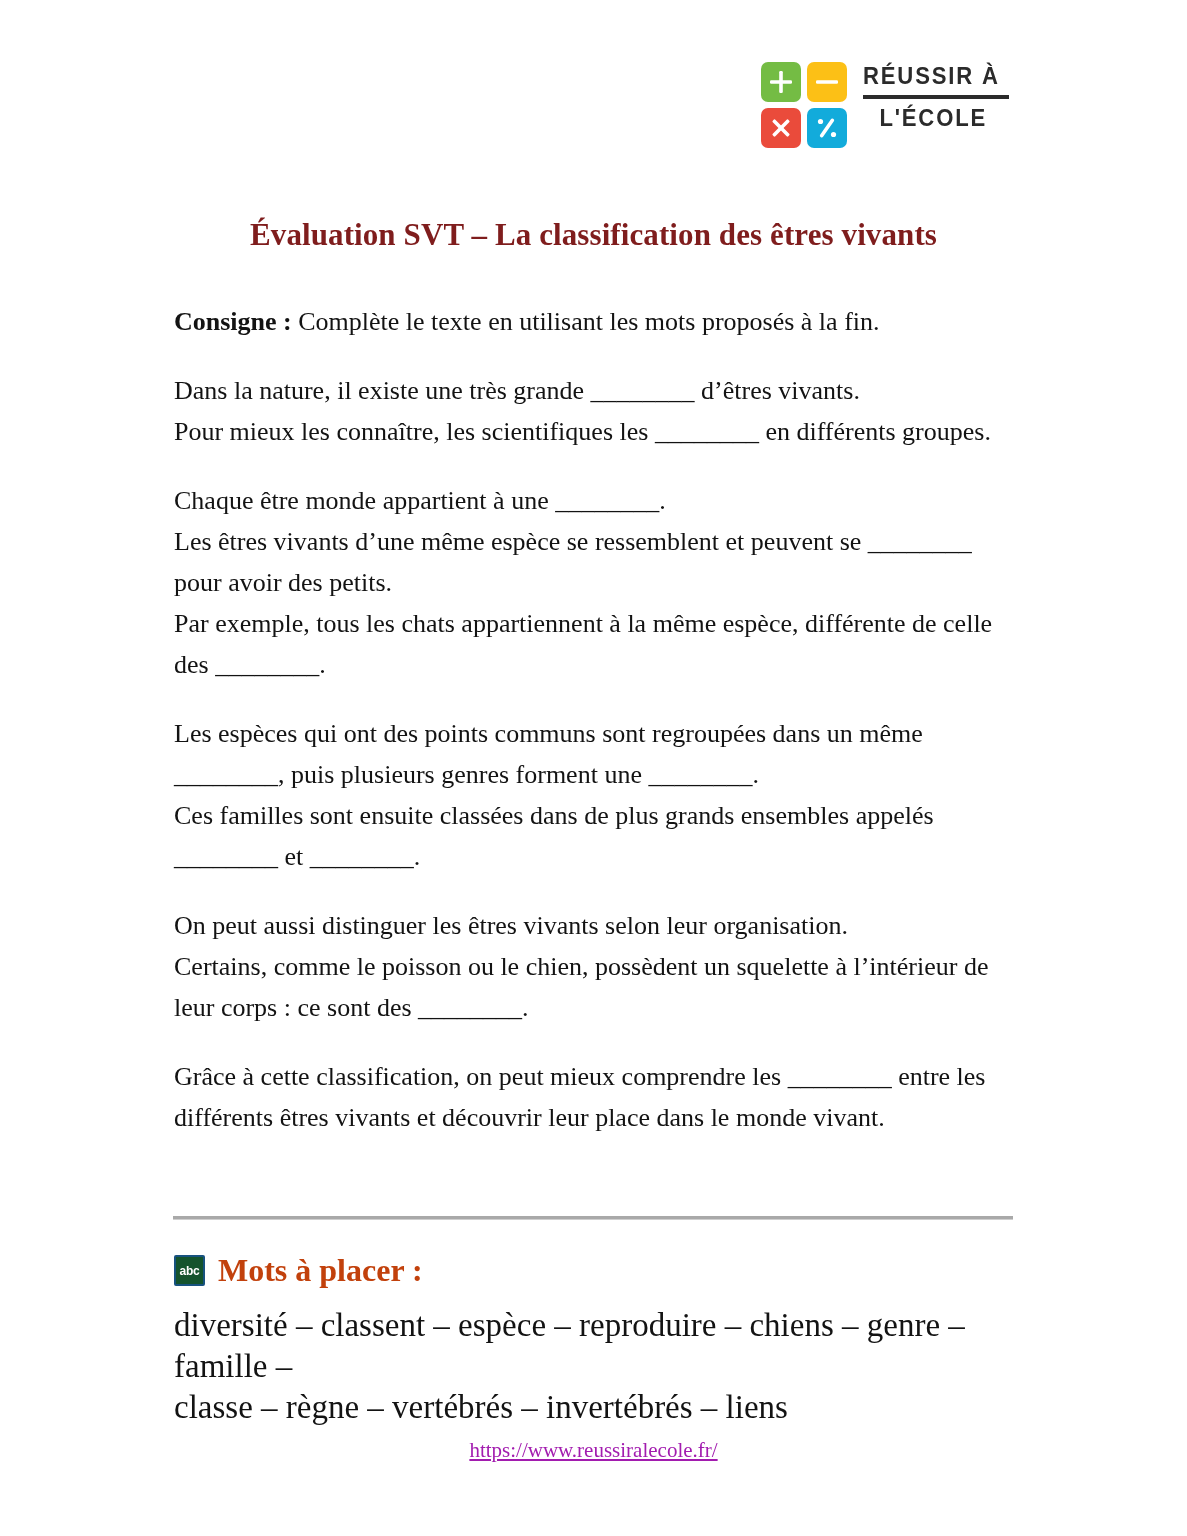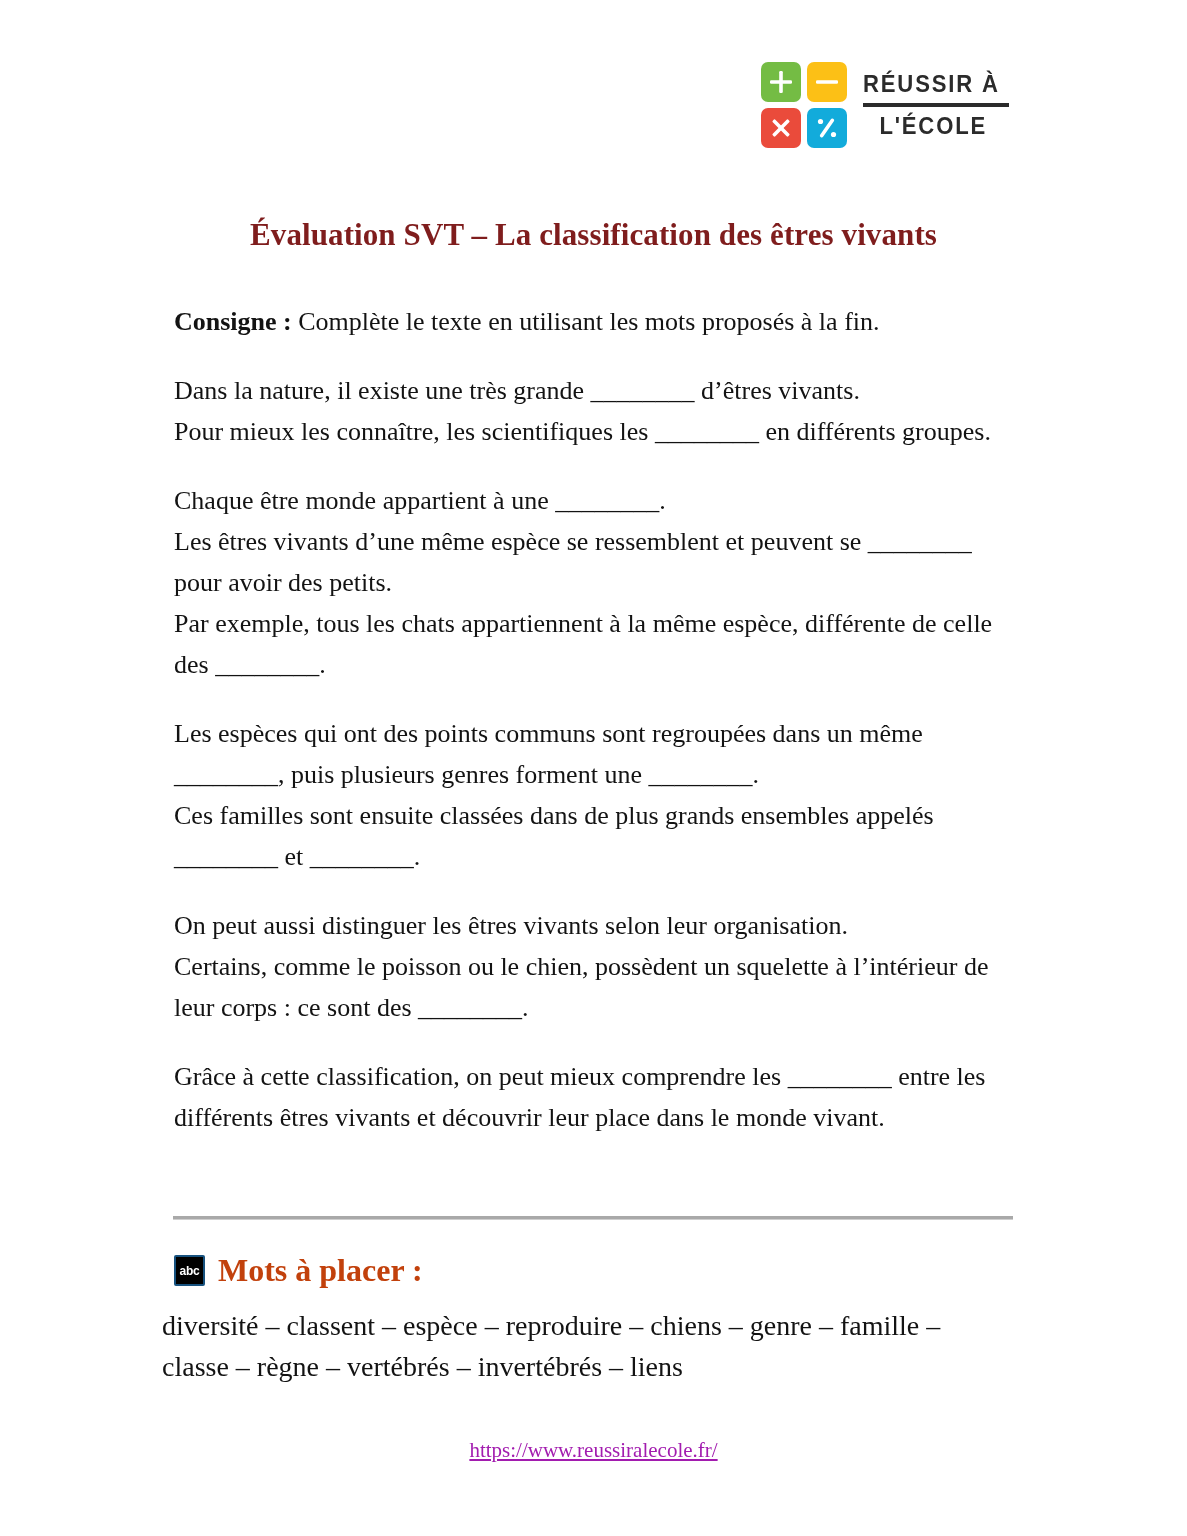--- a/index.html
+++ b/index.html
@@ -22,21 +22,20 @@
     inset: 0;
     background: #ffffff;
   }
 
   
   .logo-block {
     position: absolute;
     top: 62px;
     right: 175px;
     display: flex;
-    align-items: center;
     gap: 16px;
   }
   .logo-grid {
     display: grid;
     grid-template-columns: 40px 40px;
     grid-template-rows: 40px 40px;
     gap: 6px;
   }
   .logo-tile {
     border-radius: 7px;
@@ -115,44 +114,44 @@
     position: absolute;
     left: 174px;
     top: 1252px;
     display: flex;
     align-items: center;
     gap: 13px;
   }
   .abc-icon {
     width: 31px;
     height: 31px;
-    background: #000000;
+    background: #14532d;
     border: 2px solid #17527f;
     border-radius: 2px;
     display: flex;
     align-items: center;
     justify-content: center;
     font-family: "Liberation Sans", "DejaVu Sans", sans-serif;
     font-size: 12px;
     font-weight: bold;
     color: #ffffff;
     letter-spacing: -0.3px;
     box-sizing: border-box;
   }
   .words-title {
     font-size: 32px;
     font-weight: bold;
     color: #c2410c;
   }
   .words-list {
     position: absolute;
-    left: 162px;
+    left: 174px;
     top: 1305px;
     width: 842px;
-    font-size: 28px;
+    font-size: 33px;
     line-height: 41px;
   }
 
   
   .footer-link {
     position: absolute;
     left: 0;
     top: 1438px;
     width: 100%;
     text-align: center;

